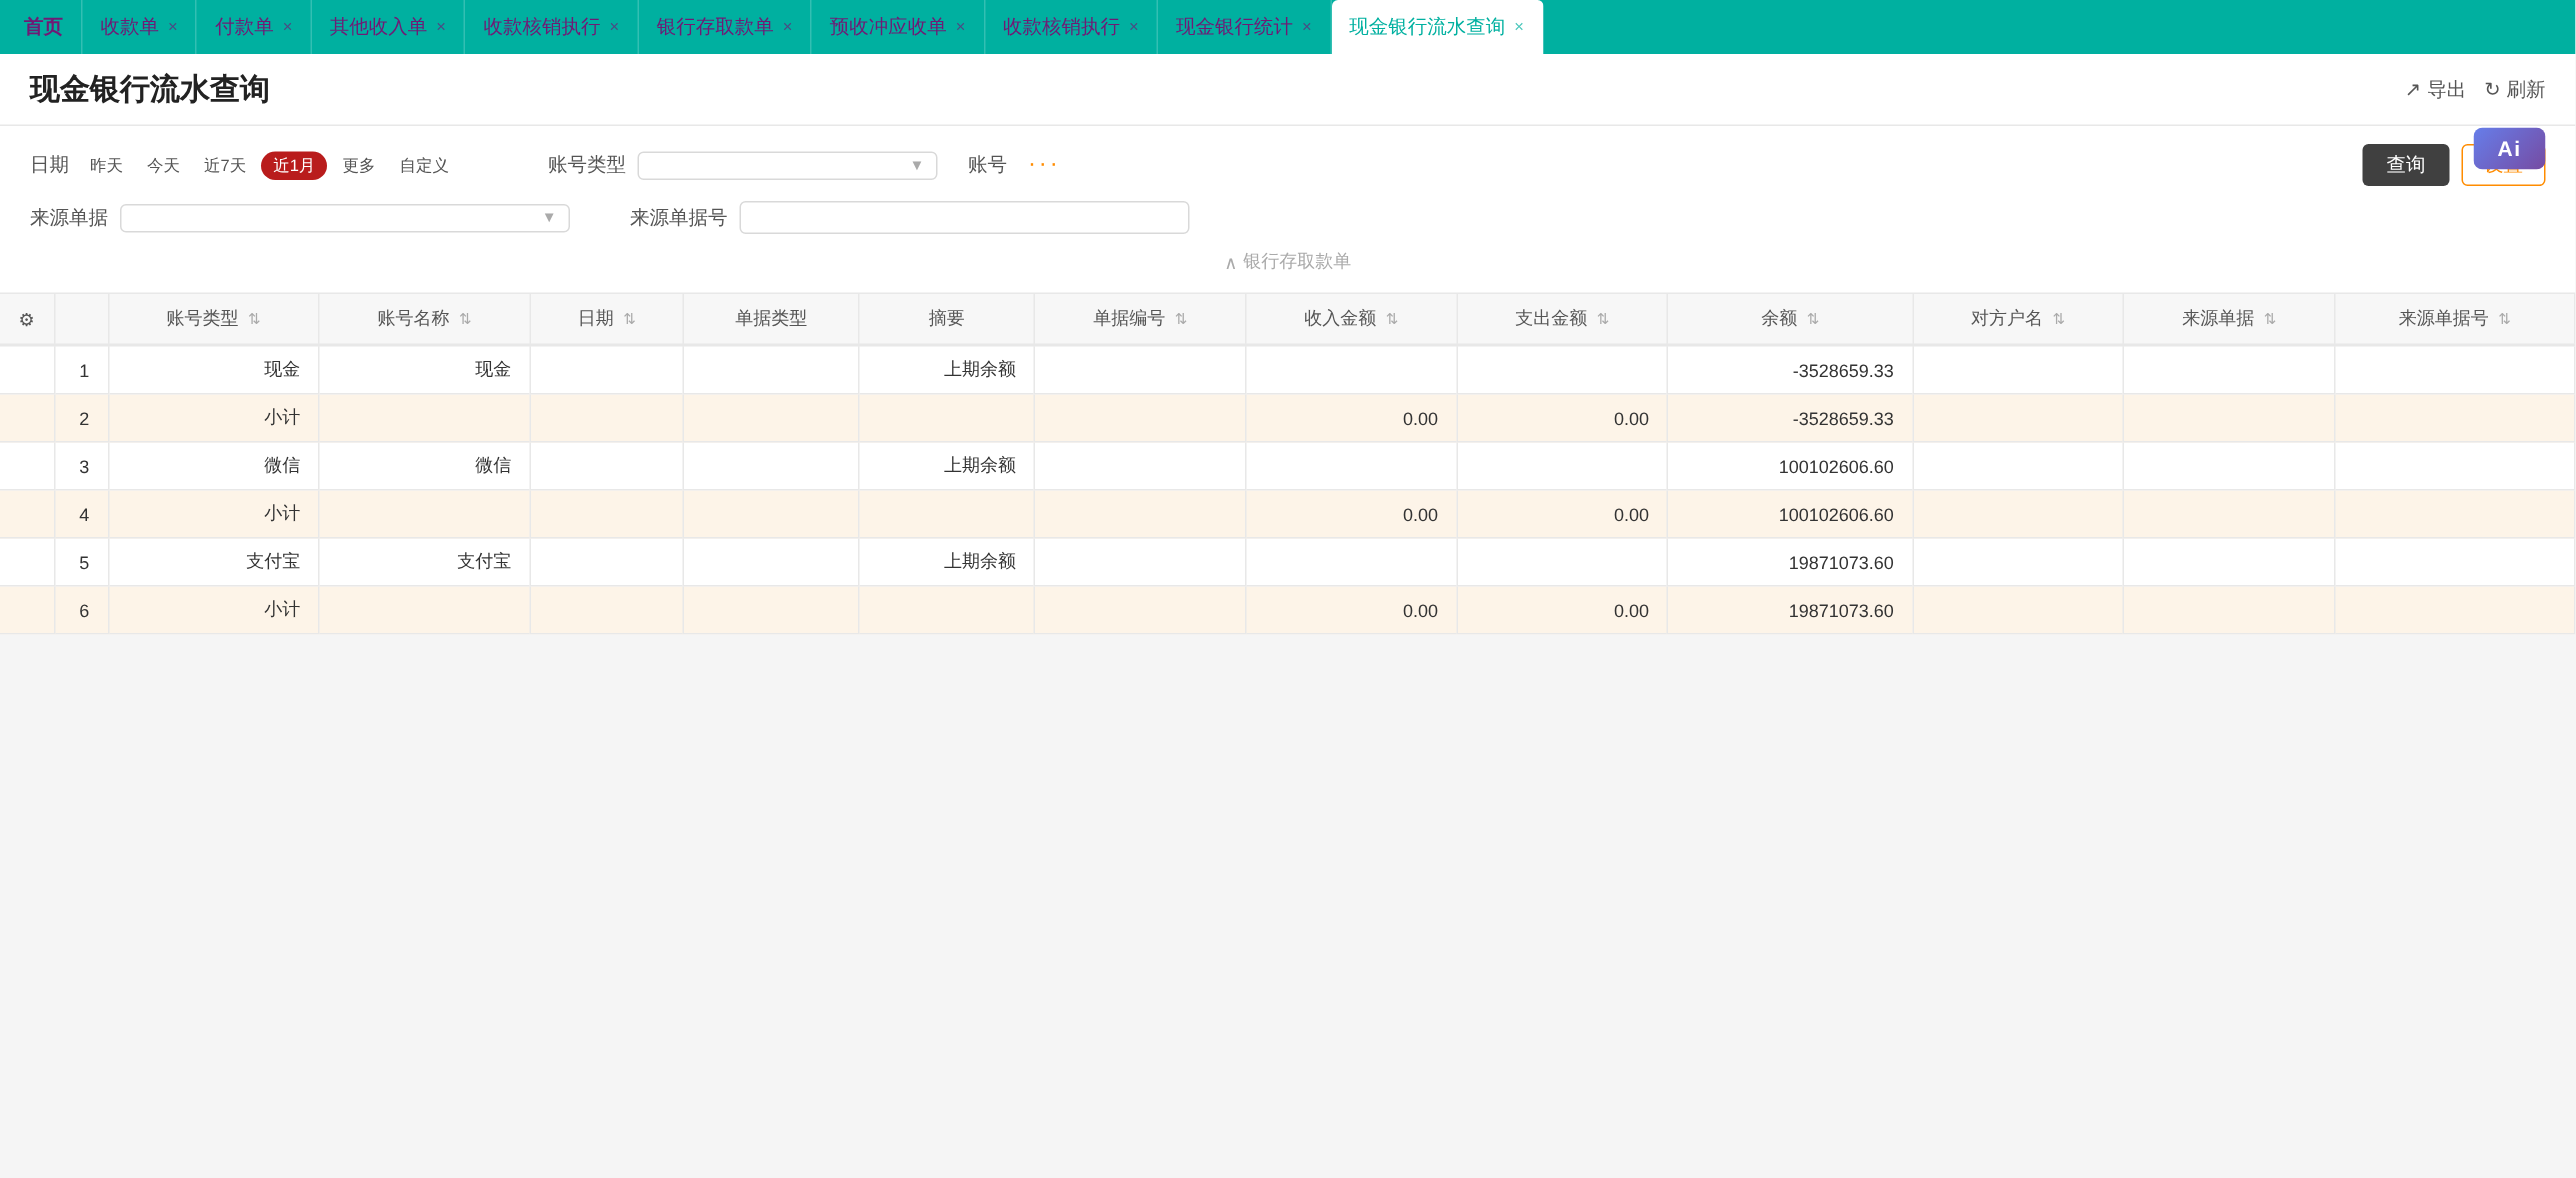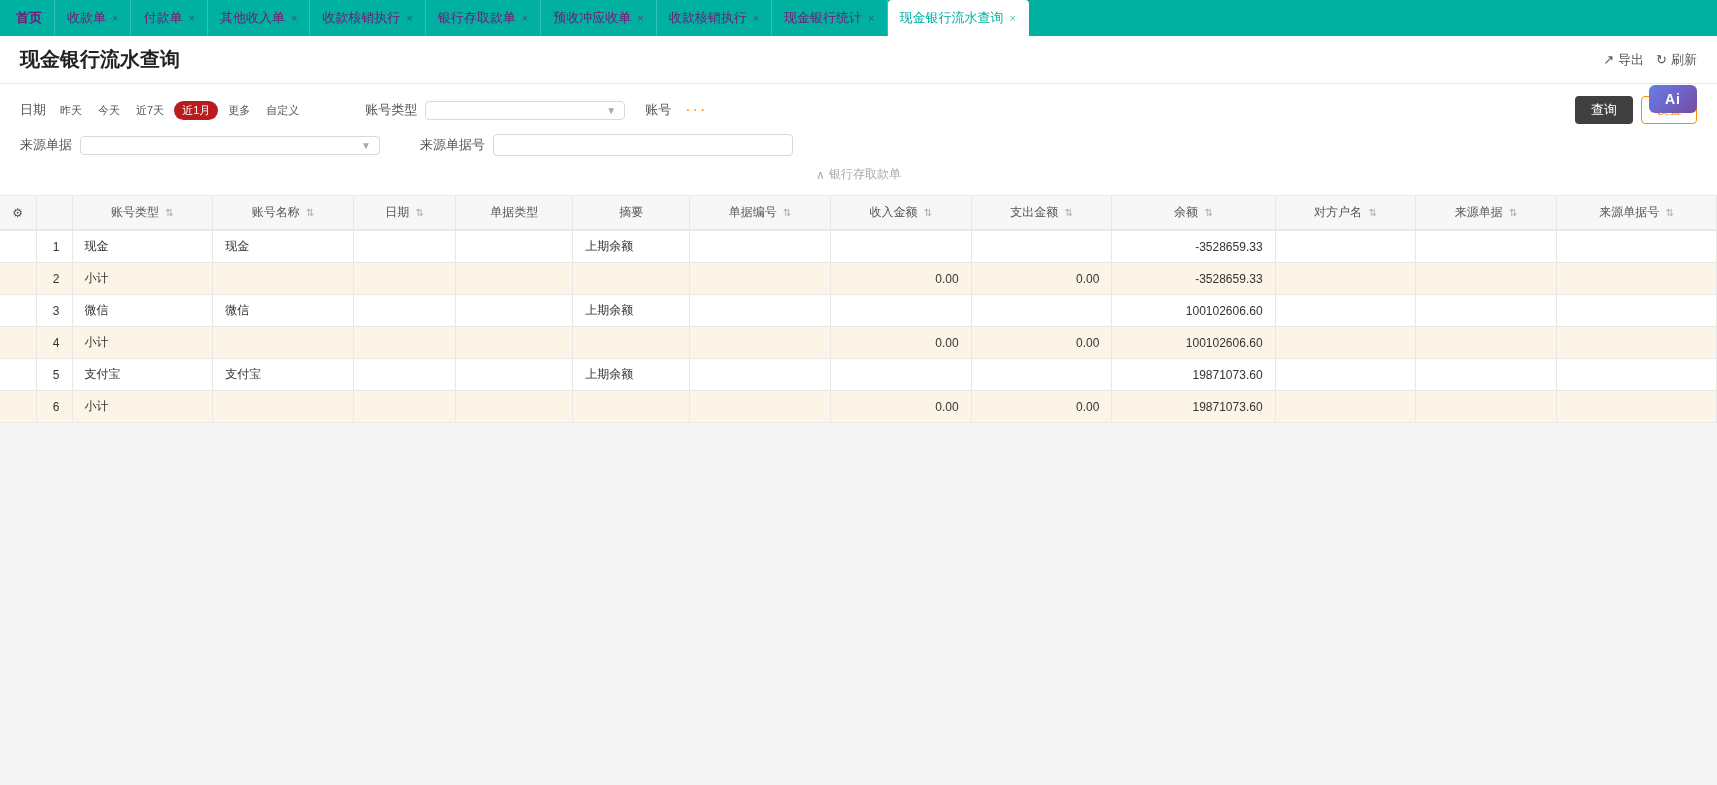--- a/index.html
+++ b/index.html
@@ -205,21 +205,21 @@
     .data-table tbody tr {
       border-bottom: 1px solid #e8e8e8;
     }
     .data-table tbody td {
       padding: 7px 12px;
       text-align: center;
       color: #333;
       border-right: 1px solid #e8e8e8;
       font-size: 12px;
     }
-    .data-table tbody td.left { text-align: left; }
+    .data-table tbody td.left { text-align: right; }
     .data-table tbody td.right { text-align: right; }
 
     .subtotal-row {
       background: #fdf4e8 !important;
     }
     .subtotal-row td {
       color: #888;
     }
 
     .gear-col {

